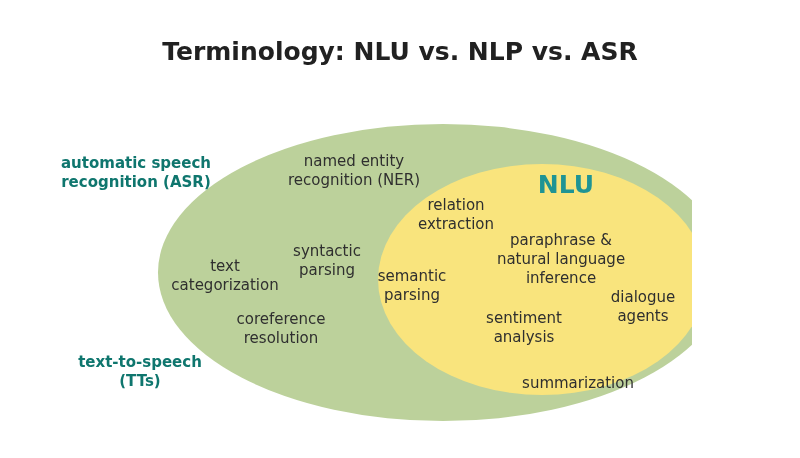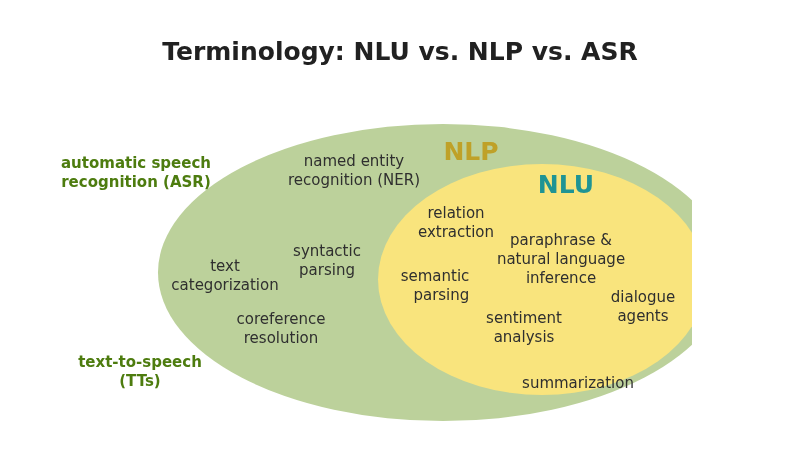--- a/index.html
+++ b/index.html
@@ -60,56 +60,55 @@
     position: absolute;
     transform: translate(-50%, -50%);
     font-size: 15px;
     line-height: 19px;
     color: var(--item-text-color);
     text-align: center;
     white-space: pre-line;
   }
   .outside-item {
     font-weight: 700;
-    color: #4d7c0f;
+    color: #0f766e;
   }
 </style>
 </head>
 <body>
 
 <div class="canvas">
 
   <h1 class="title">Terminology: NLU vs. NLP vs. ASR</h1>
 
   <div class="ellipse ellipse-nlp"></div>
   <div class="ellipse ellipse-nlu"></div>
 
-  <div class="set-label set-label-nlp">NLP</div>
   <div class="set-label set-label-nlu">NLU</div>
 
   <div class="outside-item" style="left:136px; top:166px;">automatic speech
 recognition (ASR)</div>
   <div class="outside-item" style="left:140px; top:365px;">text-to-speech
 (TTs)</div>
 
   <div class="item" style="left:354px; top:164px;">named entity
 recognition (NER)</div>
   <div class="item" style="left:327px; top:254px;">syntactic
 parsing</div>
   <div class="item" style="left:225px; top:269px;">text
 categorization</div>
   <div class="item" style="left:281px; top:322px;">coreference
 resolution</div>
 
-  <div class="item" style="left:456px; top:216px;">relation
+  <div class="item" style="left:456px; top:208px;">relation
 extraction</div>
   <div class="item" style="left:561px; top:252px;">paraphrase &amp;
 natural language
 inference</div>
-  <div class="item" style="left:435px; top:279px;text-align:right;">semantic
+  <div class="item" style="left:412px; top:279px;">semantic
 parsing</div>
   <div class="item" style="left:643px; top:300px;">dialogue
 agents</div>
   <div class="item" style="left:524px; top:321px;">sentiment
 analysis</div>
   <div class="item" style="left:578px; top:376px;">summarization</div>
 
 </div>
 
 </body></html>

